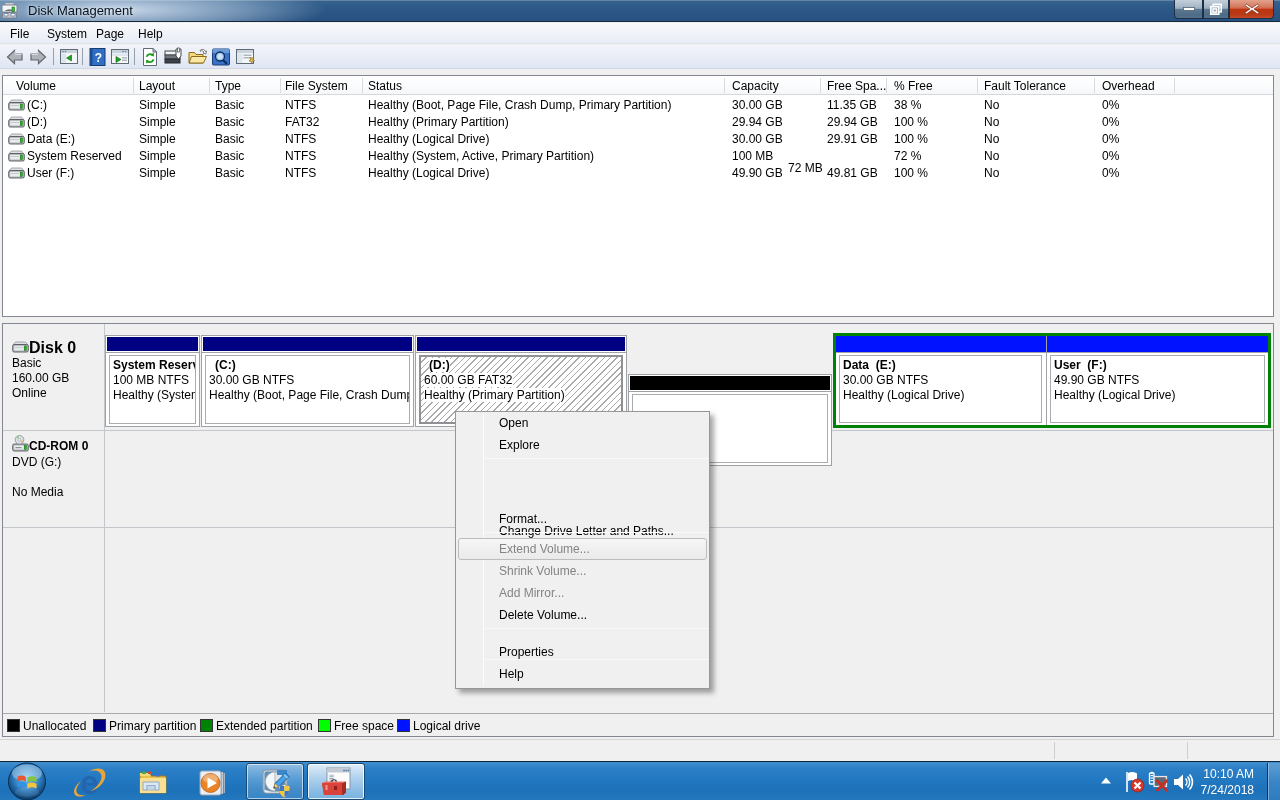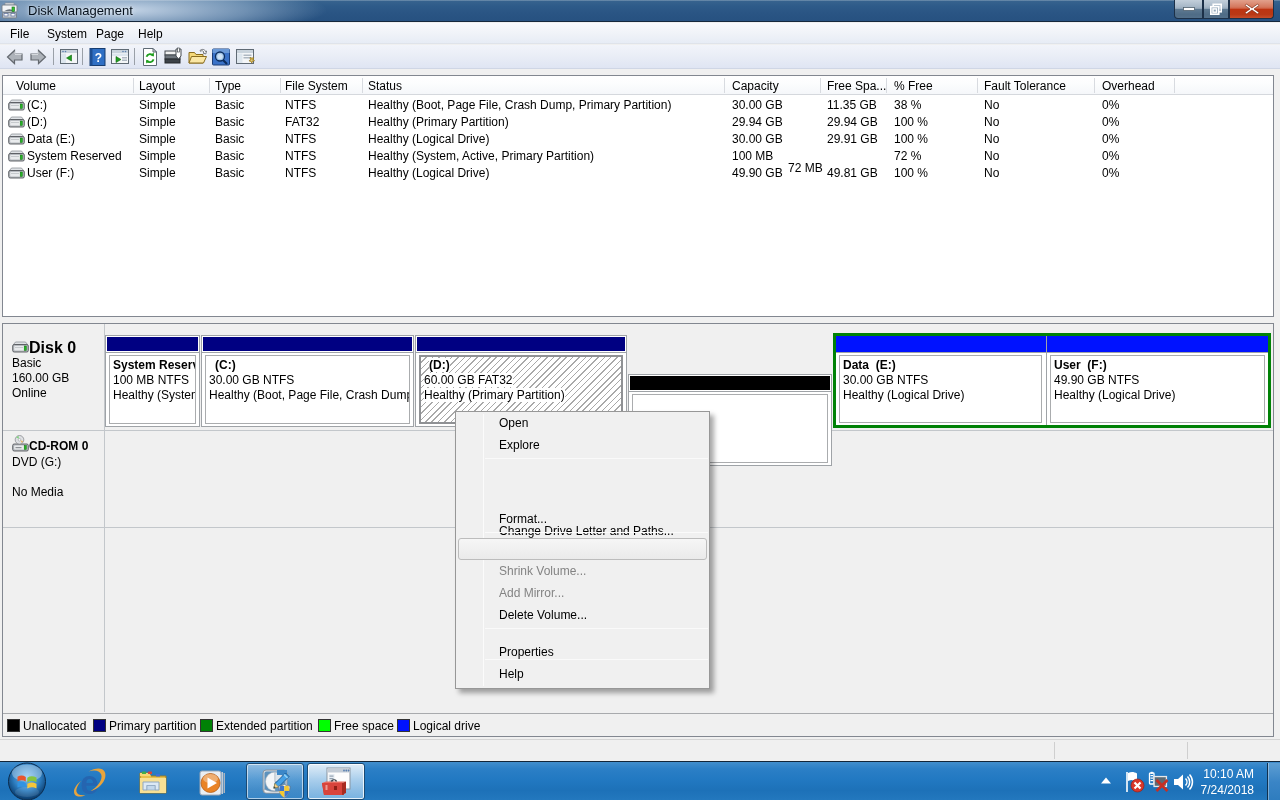--- a/index.html
+++ b/index.html
@@ -434,20 +434,21 @@
 
 <div class="abs" id="ctxmenu">
   <div class="gutterline"></div>
   <div id="mi-hover"></div>
   <div class="mi" style="top:0px;">Open</div>
   <div class="mi" style="top:22px;">Explore</div>
   <div class="msep" style="top:46px;"></div>
   <div class="mi" style="top:74px;margin-top:34px;">Change Drive Letter and Paths...</div>
   <div class="mi" style="top:96px;">Format...</div>
   <div class="msep" style="top:120px;"></div>
+  <div class="mi dis" style="top:126px;">Extend Volume...</div>
   <div class="mi dis" style="top:148px;">Shrink Volume...</div>
   <div class="mi dis" style="top:170px;">Add Mirror...</div>
   <div class="mi" style="top:192px;">Delete Volume...</div>
   <div class="msep" style="top:216px;"></div>
   <div class="mi" style="top:221px;margin-top:8px;">Properties</div>
   <div class="msep" style="top:247px;"></div>
   <div class="mi" style="top:251px;">Help</div>
 </div>
 
 <div class="abs" id="statusbar">

